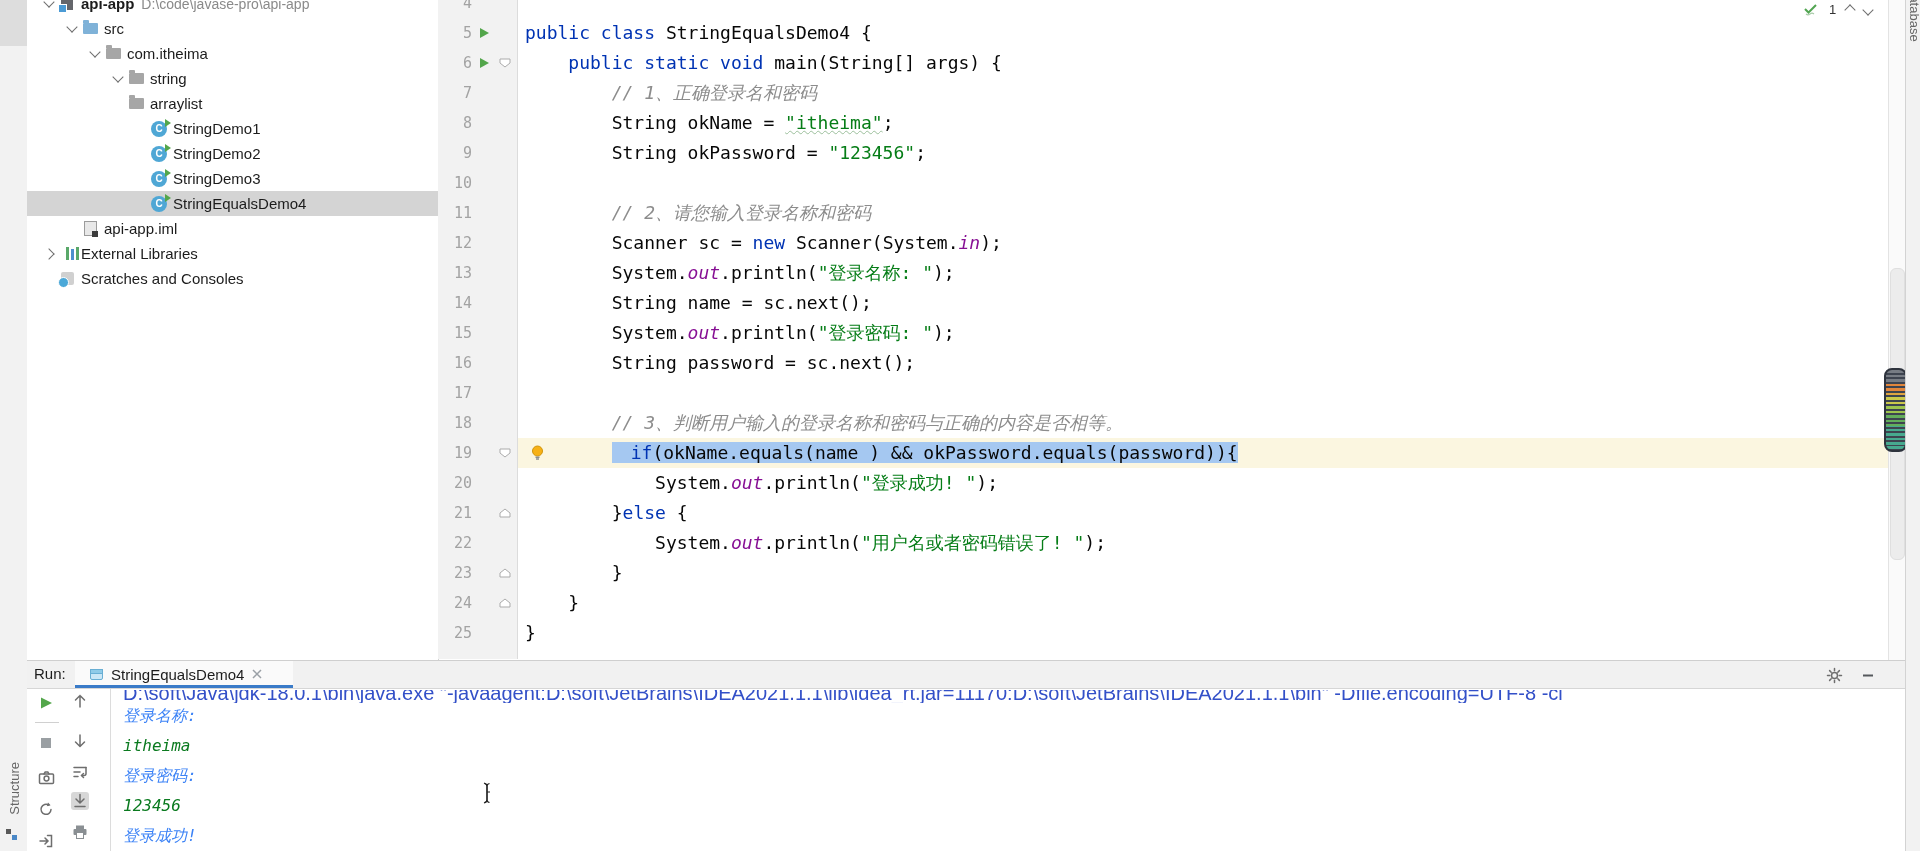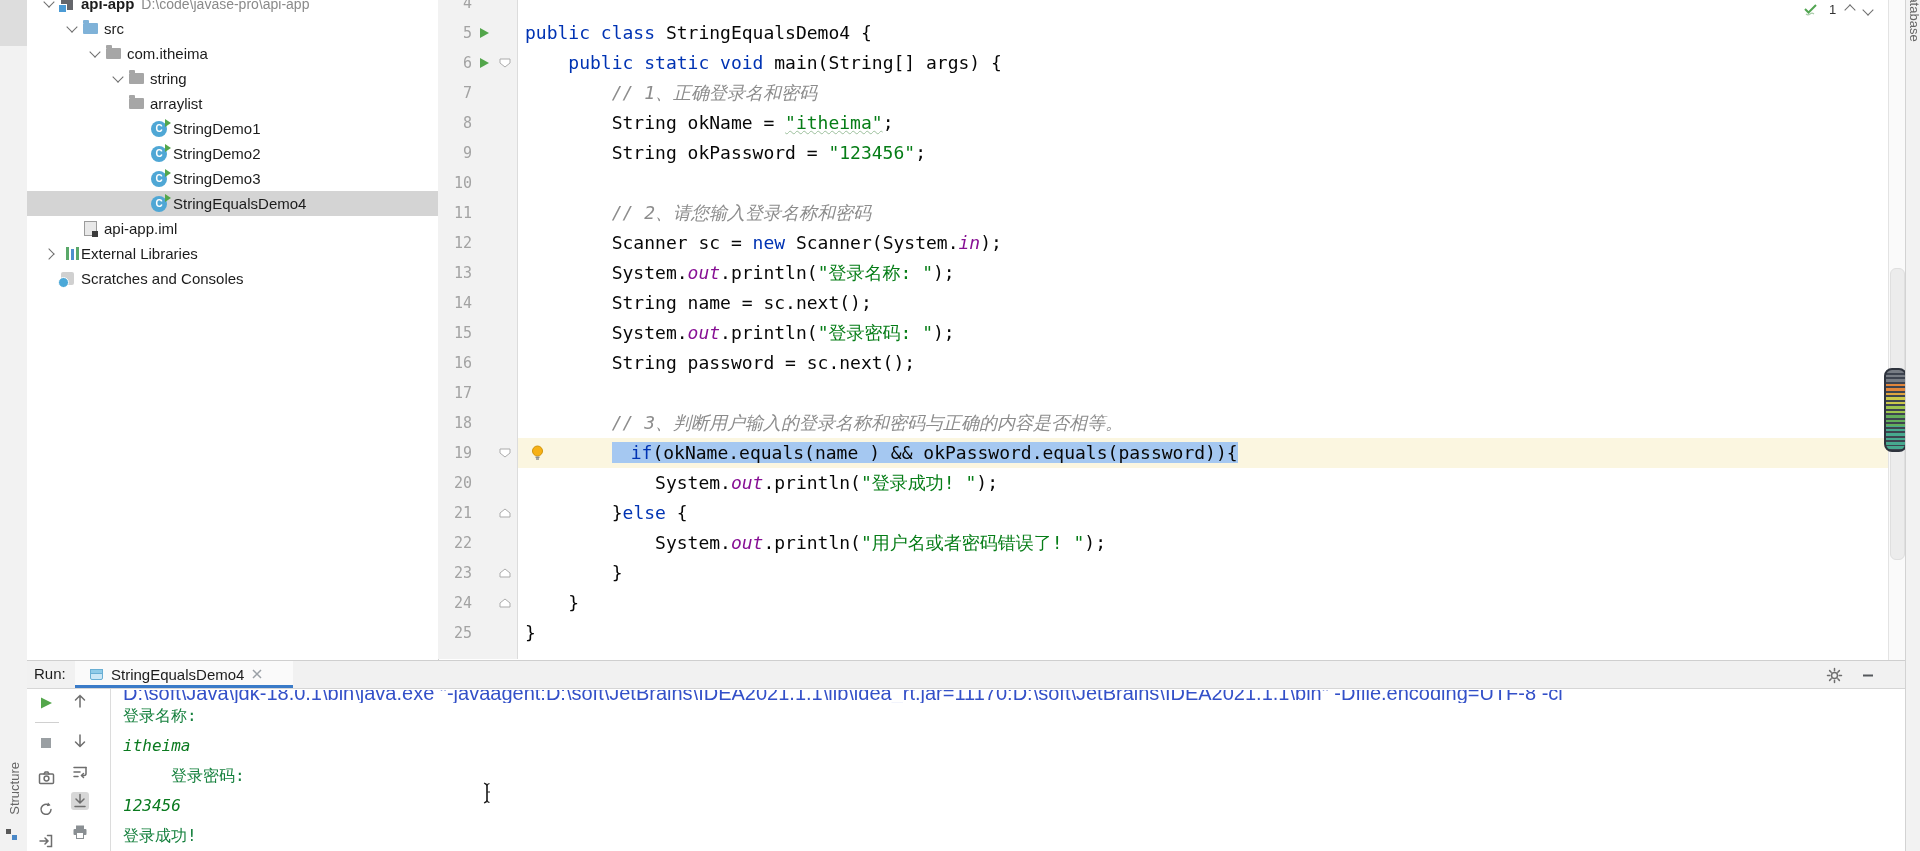--- a/index.html
+++ b/index.html
@@ -71,21 +71,21 @@
   #tb-left .divider{position:absolute;left:0px;top:34px;width:24px;height:1px;background:#D0D0D0;}
   #tb-console{position:absolute;left:42px;top:27px;width:34px;}
   #tb-console .ticon{position:absolute;left:2px;}
   .ticon{width:18px;height:18px;display:inline-flex;align-items:center;justify-content:center;}
   .ticon.on{background:#D7D7D7;border-radius:3px;}
   #tb-divider{position:absolute;left:83px;top:28px;bottom:0;width:1px;background:#DCDCDC;}
   #console{position:absolute;left:88px;top:27px;right:0;bottom:0;overflow:hidden;}
   #cmd-clip{position:absolute;left:8px;top:2px;right:0;height:13px;overflow:hidden;}
   #cmd-clip .cmd{margin-top:-8px;font-family:Liberation Sans, sans-serif;font-size:20px;color:#3350C8;white-space:nowrap;}
   .conline{position:absolute;left:8px;right:0;height:30px;line-height:30px;font-family:"DejaVu Sans Mono",monospace;font-size:16px;white-space:pre;}
-  .conline.out{color:#15803d;}
+  .conline.out{color:#3b82f6;font-style:italic;}
   .conline.in{color:#0A7A1F;font-style:italic;}
   #text-cursor{position:absolute;left:366px;top:93px;}
   svg{display:block;}
 </style>
 </head>
 <body>
 
 <div id="app">
 
   <div id="stripe-left">
@@ -431,21 +431,21 @@
         </span>
       </div>
     <div id="tb-divider"></div>
     <div id="console">
       <div id="cmd-clip">
           <div class="cmd">D:\soft\Java\jdk-18.0.1\bin\java.exe "-javaagent:D:\soft\JetBrains\IDEA2021.1.1\lib\idea_rt.jar=11170:D:\soft\JetBrains\IDEA2021.1.1\bin" -Dfile.encoding=UTF-8 -cl</div>
         </div>
       <div id="con-lines">
           <div class="conline out" style="top: 13px;">登录名称: </div>
           <div class="conline in" style="top: 43px;">itheima</div>
-          <div class="conline out" style="top: 73px; margin-left: 48px;">登录密码: </div>
+          <div class="conline out" style="top: 73px;">登录密码: </div>
           <div class="conline in" style="top: 103px;">123456</div>
           <div class="conline out" style="top: 133px;">登录成功! </div>
         </div>
       <span id="text-cursor">
           <svg width="12" height="24">
             <path d="M3 2q3 1 3 3v6m0 0v8q0 2-3 3m3-11q0-0 3 0" stroke="#222" stroke-width="1.2" fill="none"></path>
             <path d="M6 5v14M3.5 2.5q2.5 .5 2.5 2.5 0-2 2.5-2.5M3.5 21.5q2.5-.5 2.5-2.5 0 2 2.5 2.5" stroke="#222" stroke-width="1.2" fill="none"></path>
           </svg>
         </span>
     </div>

